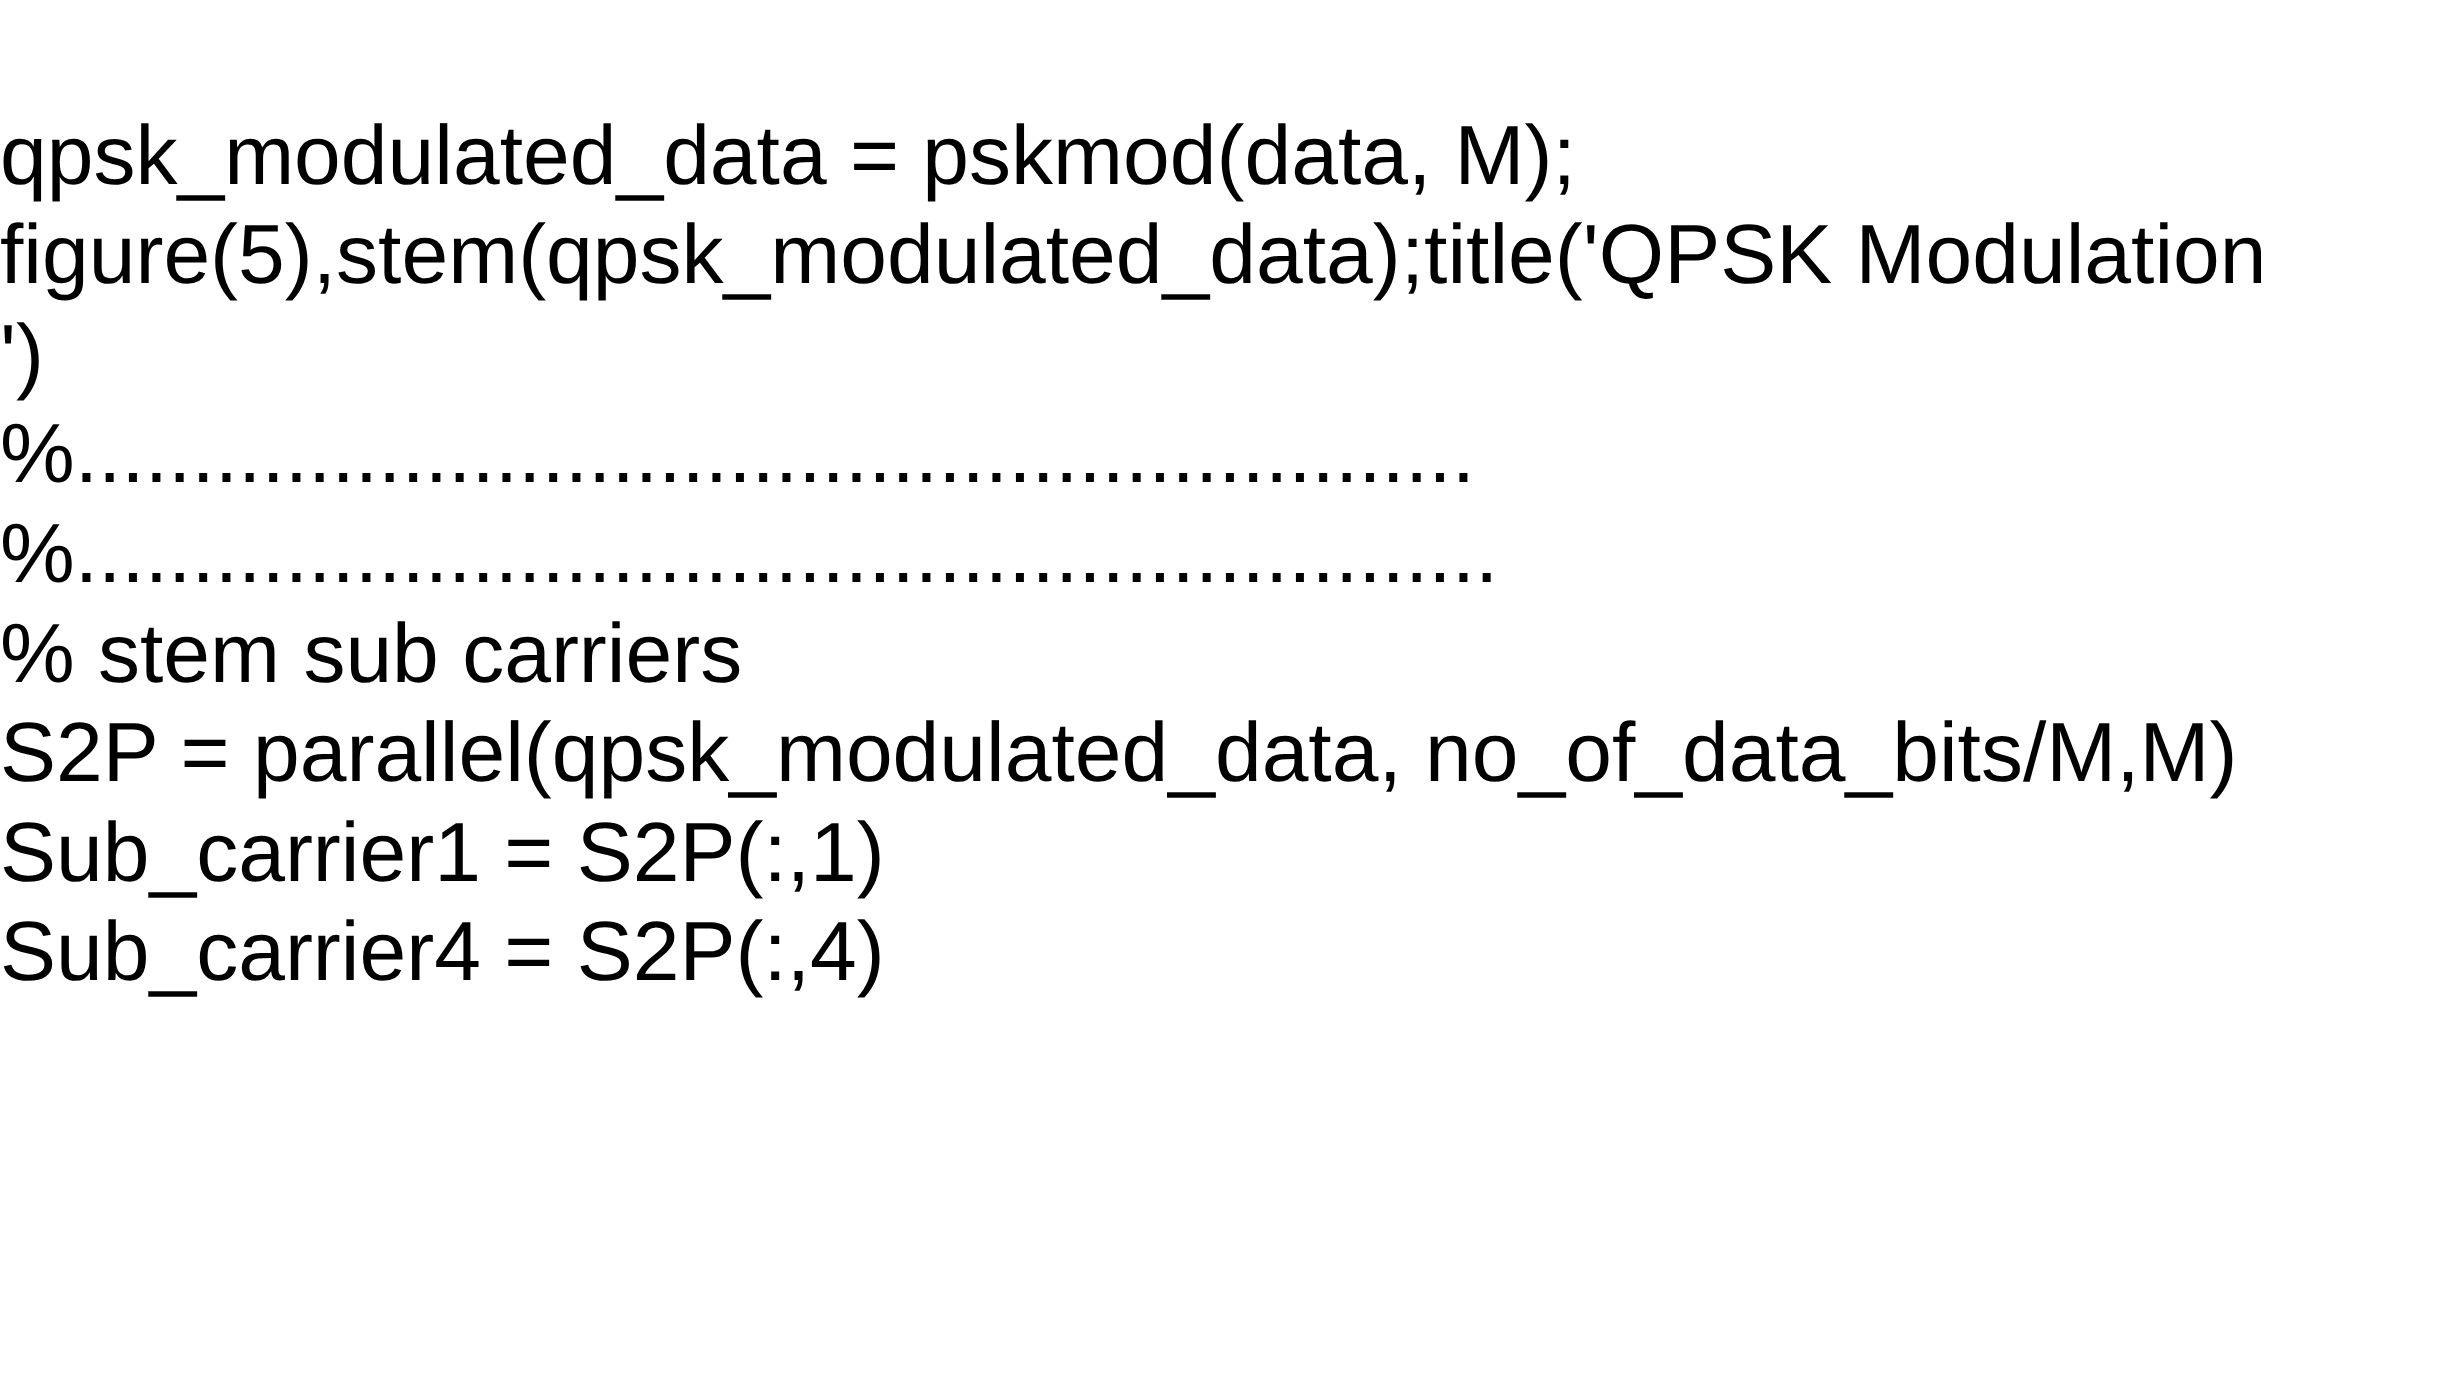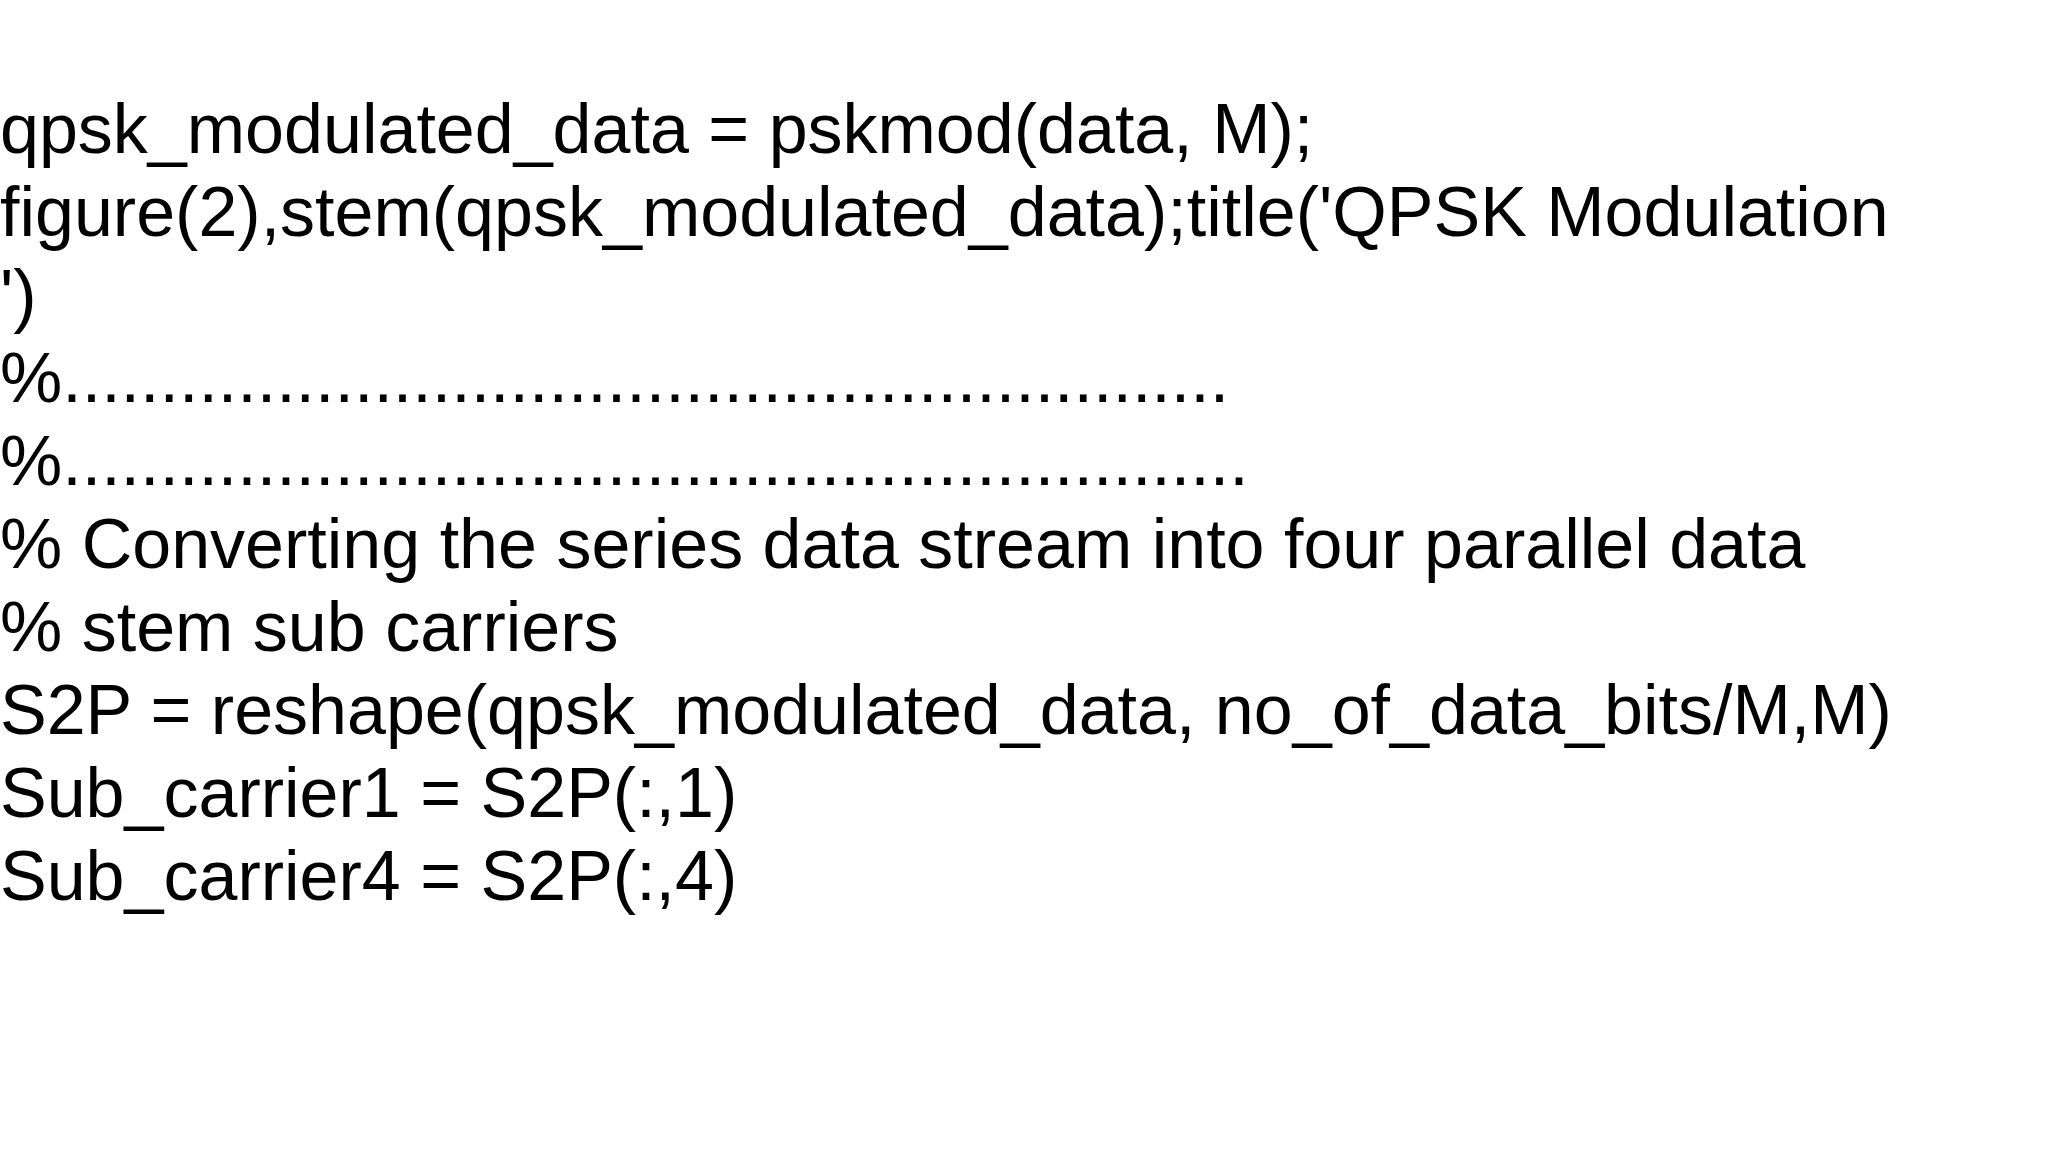--- a/index.html
+++ b/index.html
@@ -30,22 +30,21 @@
     height: 83px;
     white-space: pre;      
     letter-spacing: 0;
   }
 </style>
 </head>
 <body>
 
 <main class="code-page">
   <div class="code-line">qpsk_modulated_data = pskmod(data, M);</div>
-  <div class="code-line">figure(2),stem(qpsk_modulated_data);title('QPSK Modulation</div>
+  <div class="code-line">figure(5),stem(qpsk_modulated_data);title('QPSK Modulation</div>
   <div class="code-line">')</div>
   <div class="code-line">%............................................................</div>
   <div class="code-line">%.............................................................</div>
-  <div class="code-line">% Converting the series data stream into four parallel data</div>
   <div class="code-line">% stem sub carriers</div>
-  <div class="code-line">S2P = reshape(qpsk_modulated_data, no_of_data_bits/M,M)</div>
+  <div class="code-line">S2P = parallel(qpsk_modulated_data, no_of_data_bits/M,M)</div>
   <div class="code-line">Sub_carrier1 = S2P(:,1)</div>
   <div class="code-line">Sub_carrier4 = S2P(:,4)</div>
 </main>
 
 </body></html>

